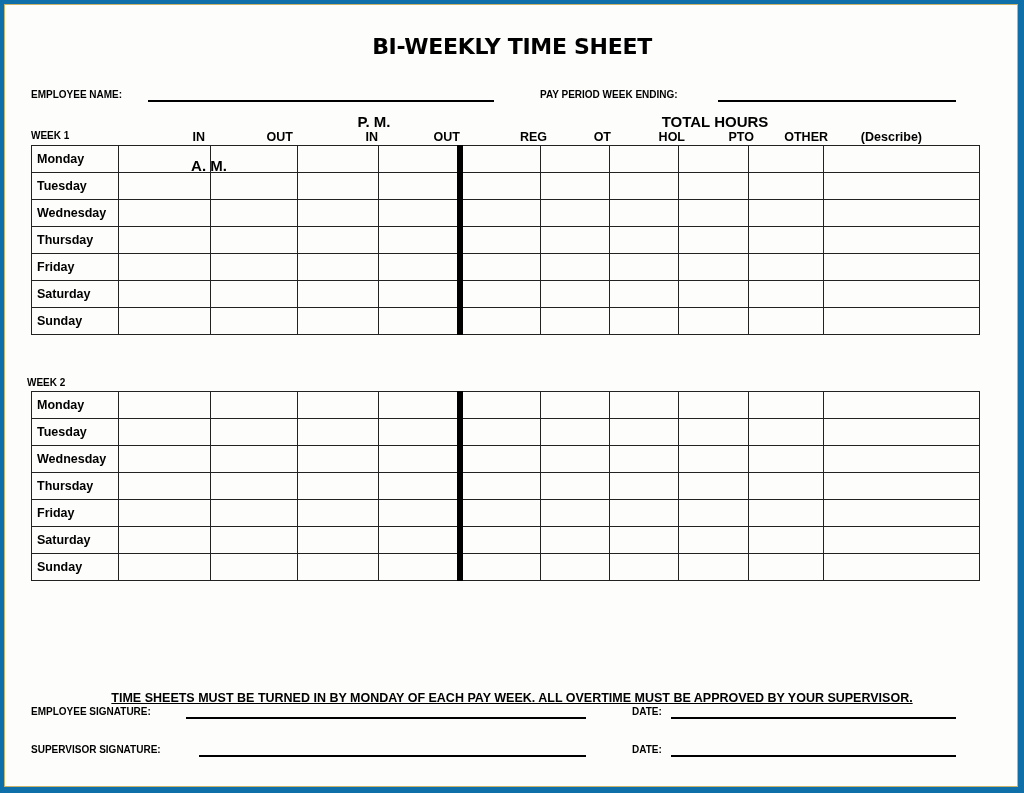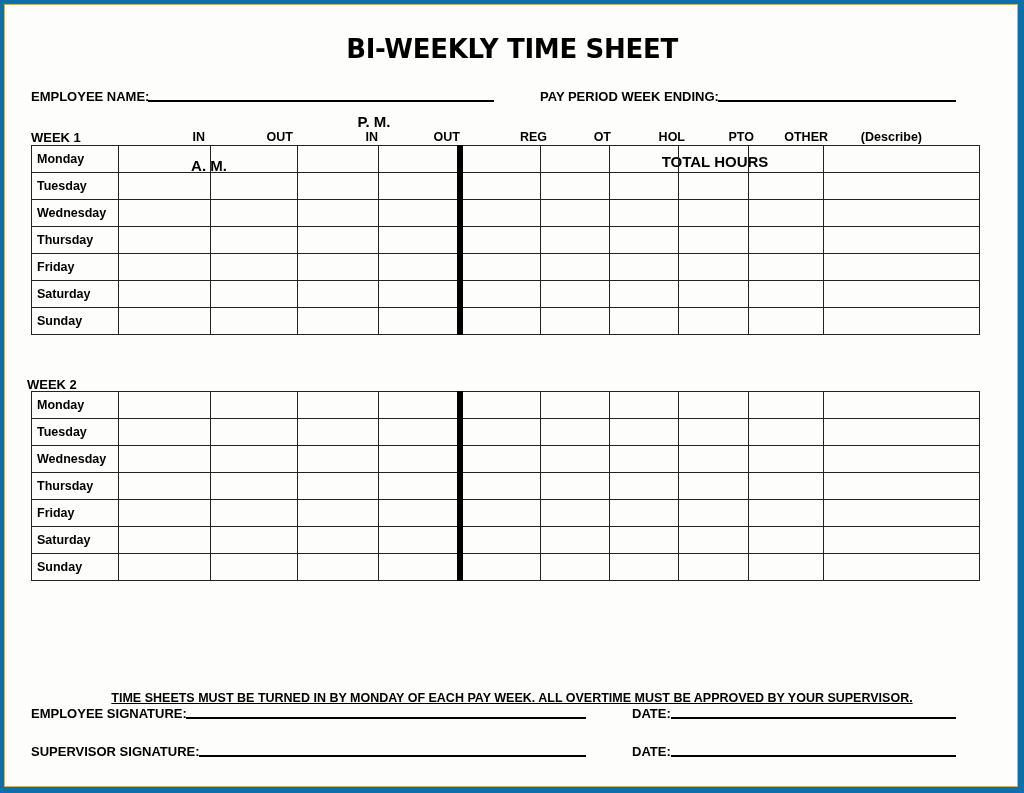--- a/index.html
+++ b/index.html
@@ -1,20 +1,20 @@
 <!DOCTYPE html>
 <html><head>
 <meta charset="utf-8">
 <style>
   html, body { margin:0; padding:0; }
   body { width:1024px; height:793px; background:#0f6fa8; position:relative; overflow:hidden; font-family:"Liberation Sans", sans-serif; color:#000; }
   .frame { position:absolute; left:4px; top:4px; width:1014px; height:783px; background:#fdfdfb; border:1px solid #c9b36a; box-sizing:border-box; }
   .abs { position:absolute; white-space:nowrap; }
-  .title { left:0; width:1024px; top:34px; text-align:center; font-size:26px; font-weight:bold; font-family:"DejaVu Sans", sans-serif; letter-spacing:-0.3px; }
-  .lbl { font-size:13px; font-weight:bold; }
+  .title { left:0; width:1024px; top:34px; text-align:center; font-size:22px; font-weight:bold; font-family:"DejaVu Sans", sans-serif; letter-spacing:-0.3px; }
+  .lbl { font-size:10px; font-weight:bold; }
   .line { position:absolute; border-bottom:2px solid #000; height:0; }
   .hdr { font-size:12.5px; font-weight:bold; text-align:right; }
   .bighdr { font-size:15px; font-weight:bold; text-align:center; }
   table.grid { position:absolute; border-collapse:collapse; table-layout:fixed; left:31px; }
   table.grid td { border:1.5px solid #222; height:27px; padding:0; font-size:12.5px; font-weight:bold; box-sizing:border-box; }
   table.grid td.day { padding-left:5px; }
   table.grid td.thick { border-left:6px solid #000; }
   table.grid td.dash { border-left:1px dashed #999; }
   table.grid td.blank { border-left:none; border-bottom:none; border-top:1.5px solid #222; }
   table.grid td.totlbl { padding-left:1px; }
@@ -27,21 +27,21 @@
 
 <div class="abs title">BI-WEEKLY TIME SHEET</div>
 
 <div class="abs lbl" style="left:31px;top:89px;">EMPLOYEE NAME:</div>
 <div class="line" style="left:148px;top:100px;width:346px;"></div>
 <div class="abs lbl" style="left:540px;top:89px;">PAY PERIOD WEEK ENDING:</div>
 <div class="line" style="left:718px;top:100px;width:238px;"></div>
 
 <div class="abs bighdr" style="left:165px;width:88px;top:113px;margin-top:44px;">A. M.</div>
 <div class="abs bighdr" style="left:330px;width:88px;top:113px;">P. M.</div>
-<div class="abs bighdr" style="left:640px;width:150px;top:113px;margin-top:40px;">TOTAL HOURS</div>
+<div class="abs bighdr" style="left:640px;width:150px;top:113px;">TOTAL HOURS</div>
 
 <div class="abs lbl" style="left:31px;top:130px;">WEEK 1</div>
 <div class="abs hdr" style="left:125px;width:80px;top:130px;">IN</div>
 <div class="abs hdr" style="left:213px;width:80px;top:130px;">OUT</div>
 <div class="abs hdr" style="left:298px;width:80px;top:130px;">IN</div>
 <div class="abs hdr" style="left:380px;width:80px;top:130px;">OUT</div>
 <div class="abs hdr" style="left:467px;width:80px;top:130px;">REG</div>
 <div class="abs hdr" style="left:531px;width:80px;top:130px;">OT</div>
 <div class="abs hdr" style="left:605px;width:80px;top:130px;">HOL</div>
 <div class="abs hdr" style="left:674px;width:80px;top:130px;">PTO</div>

